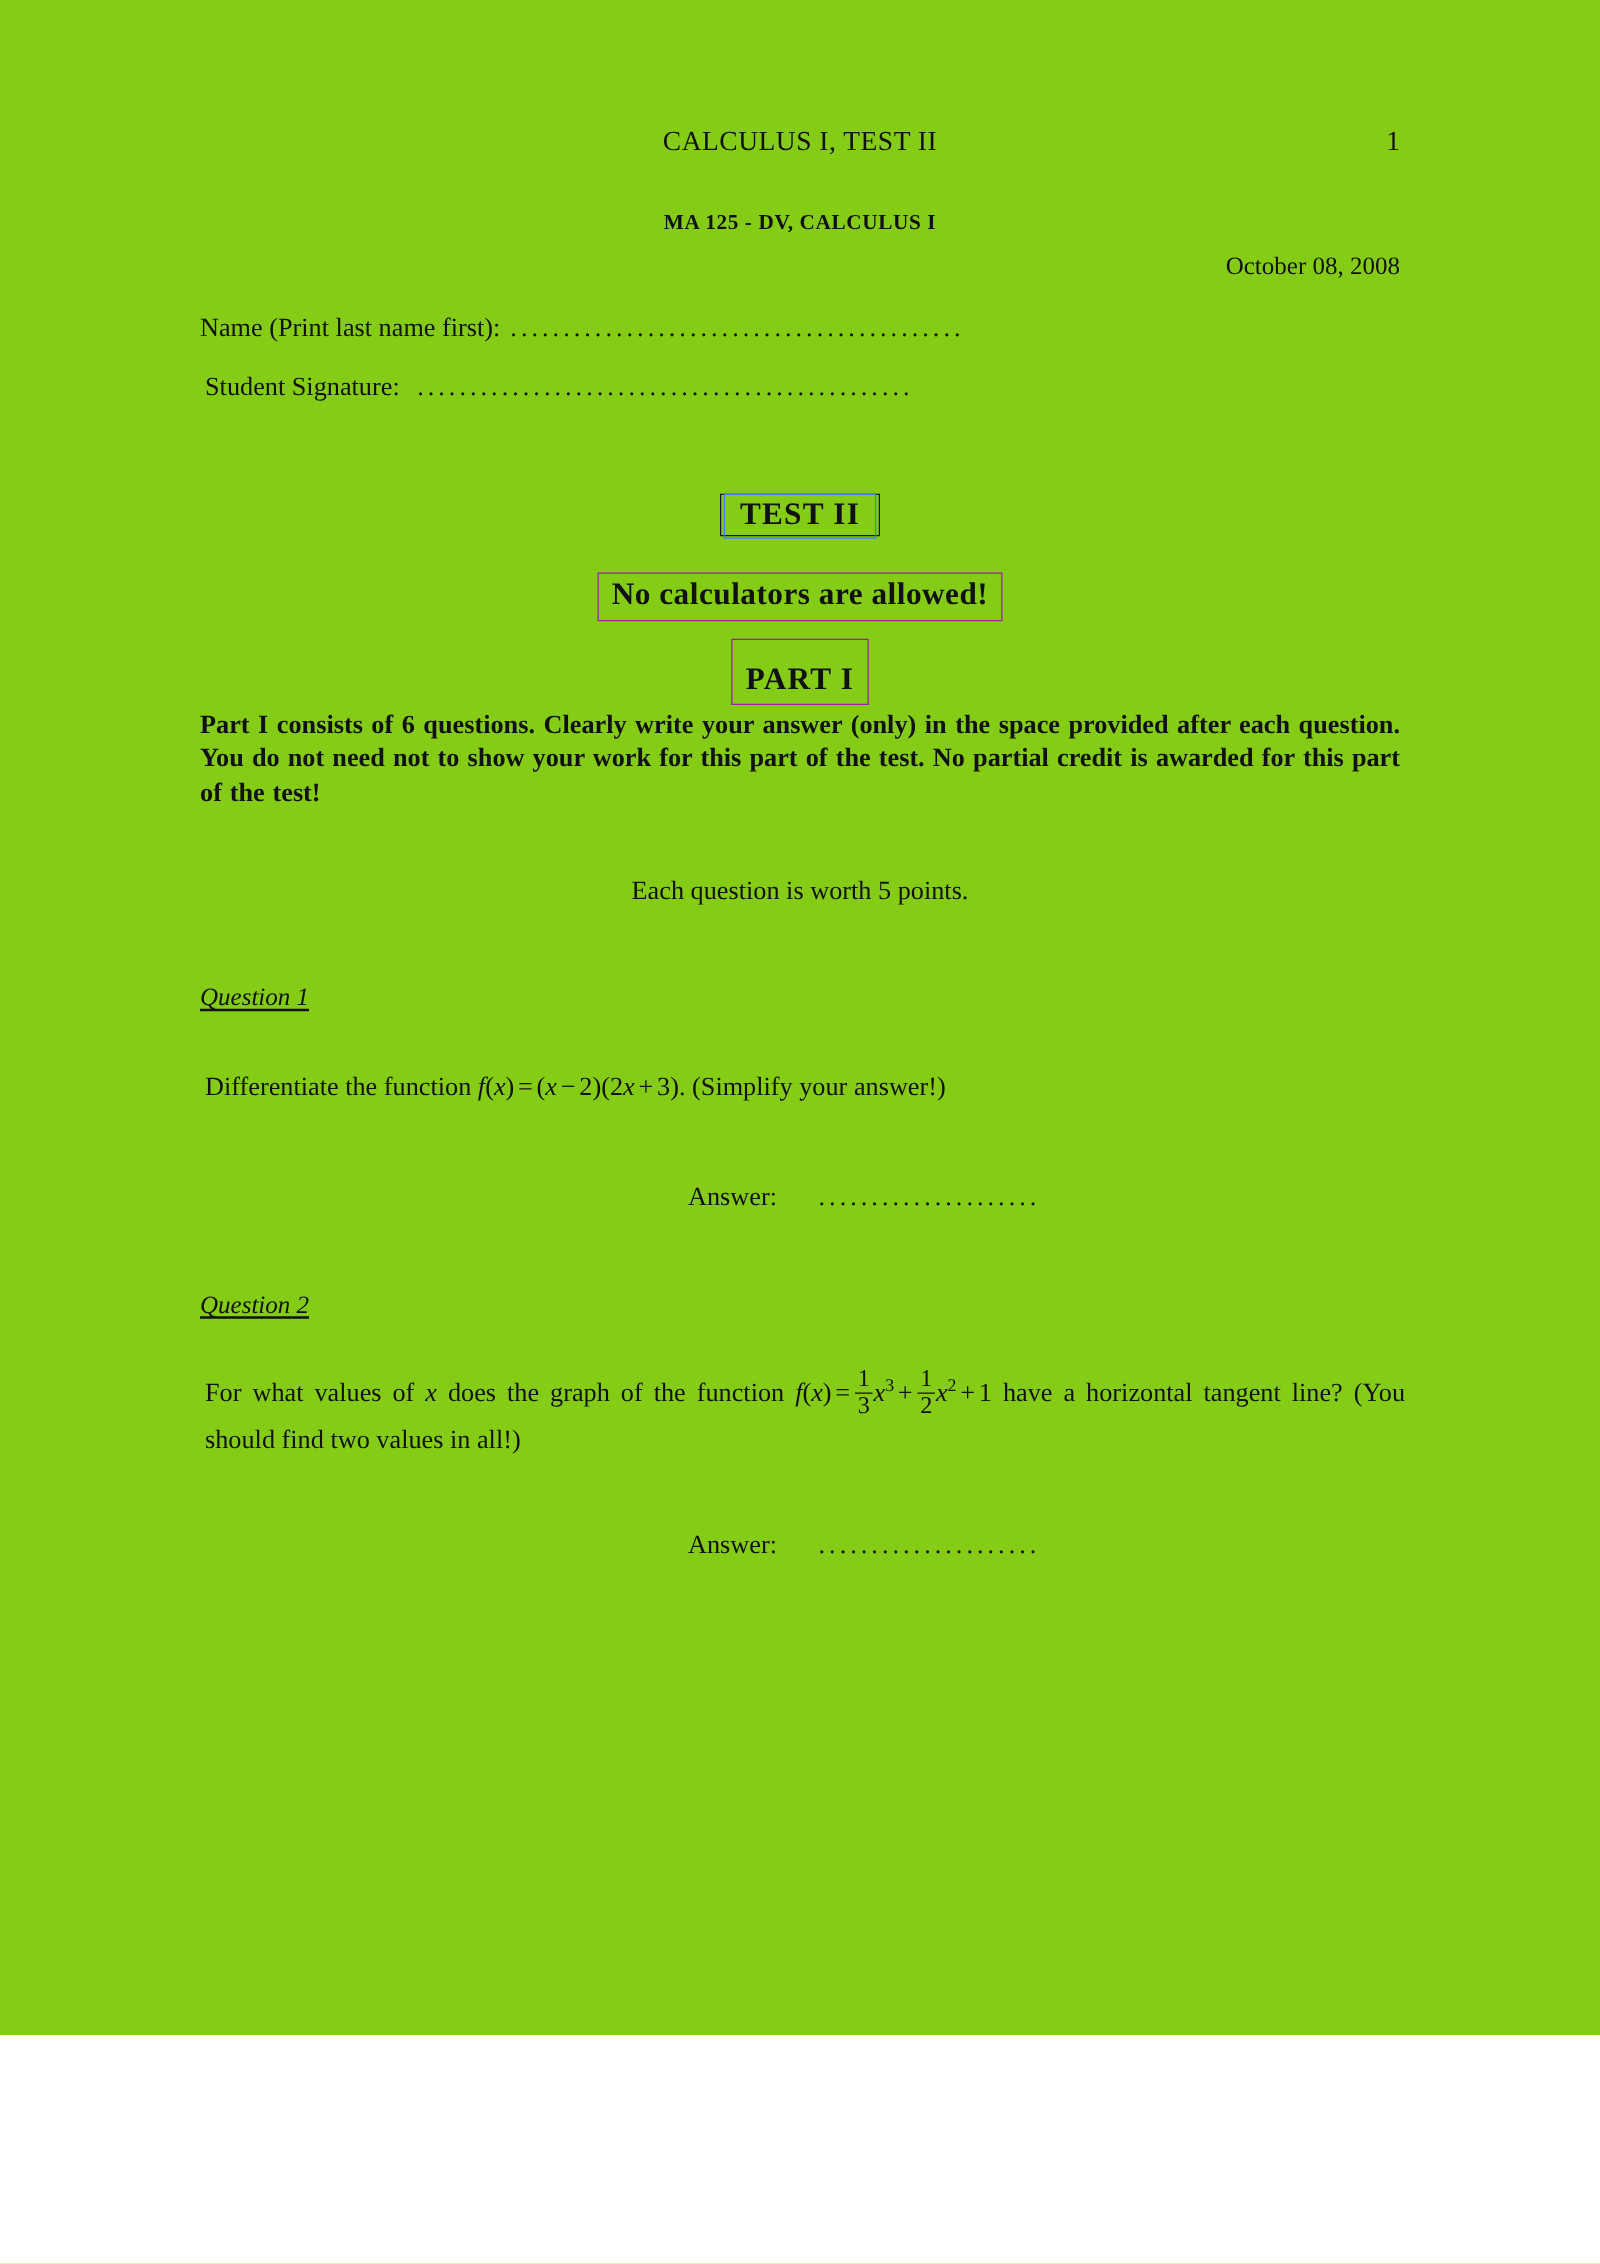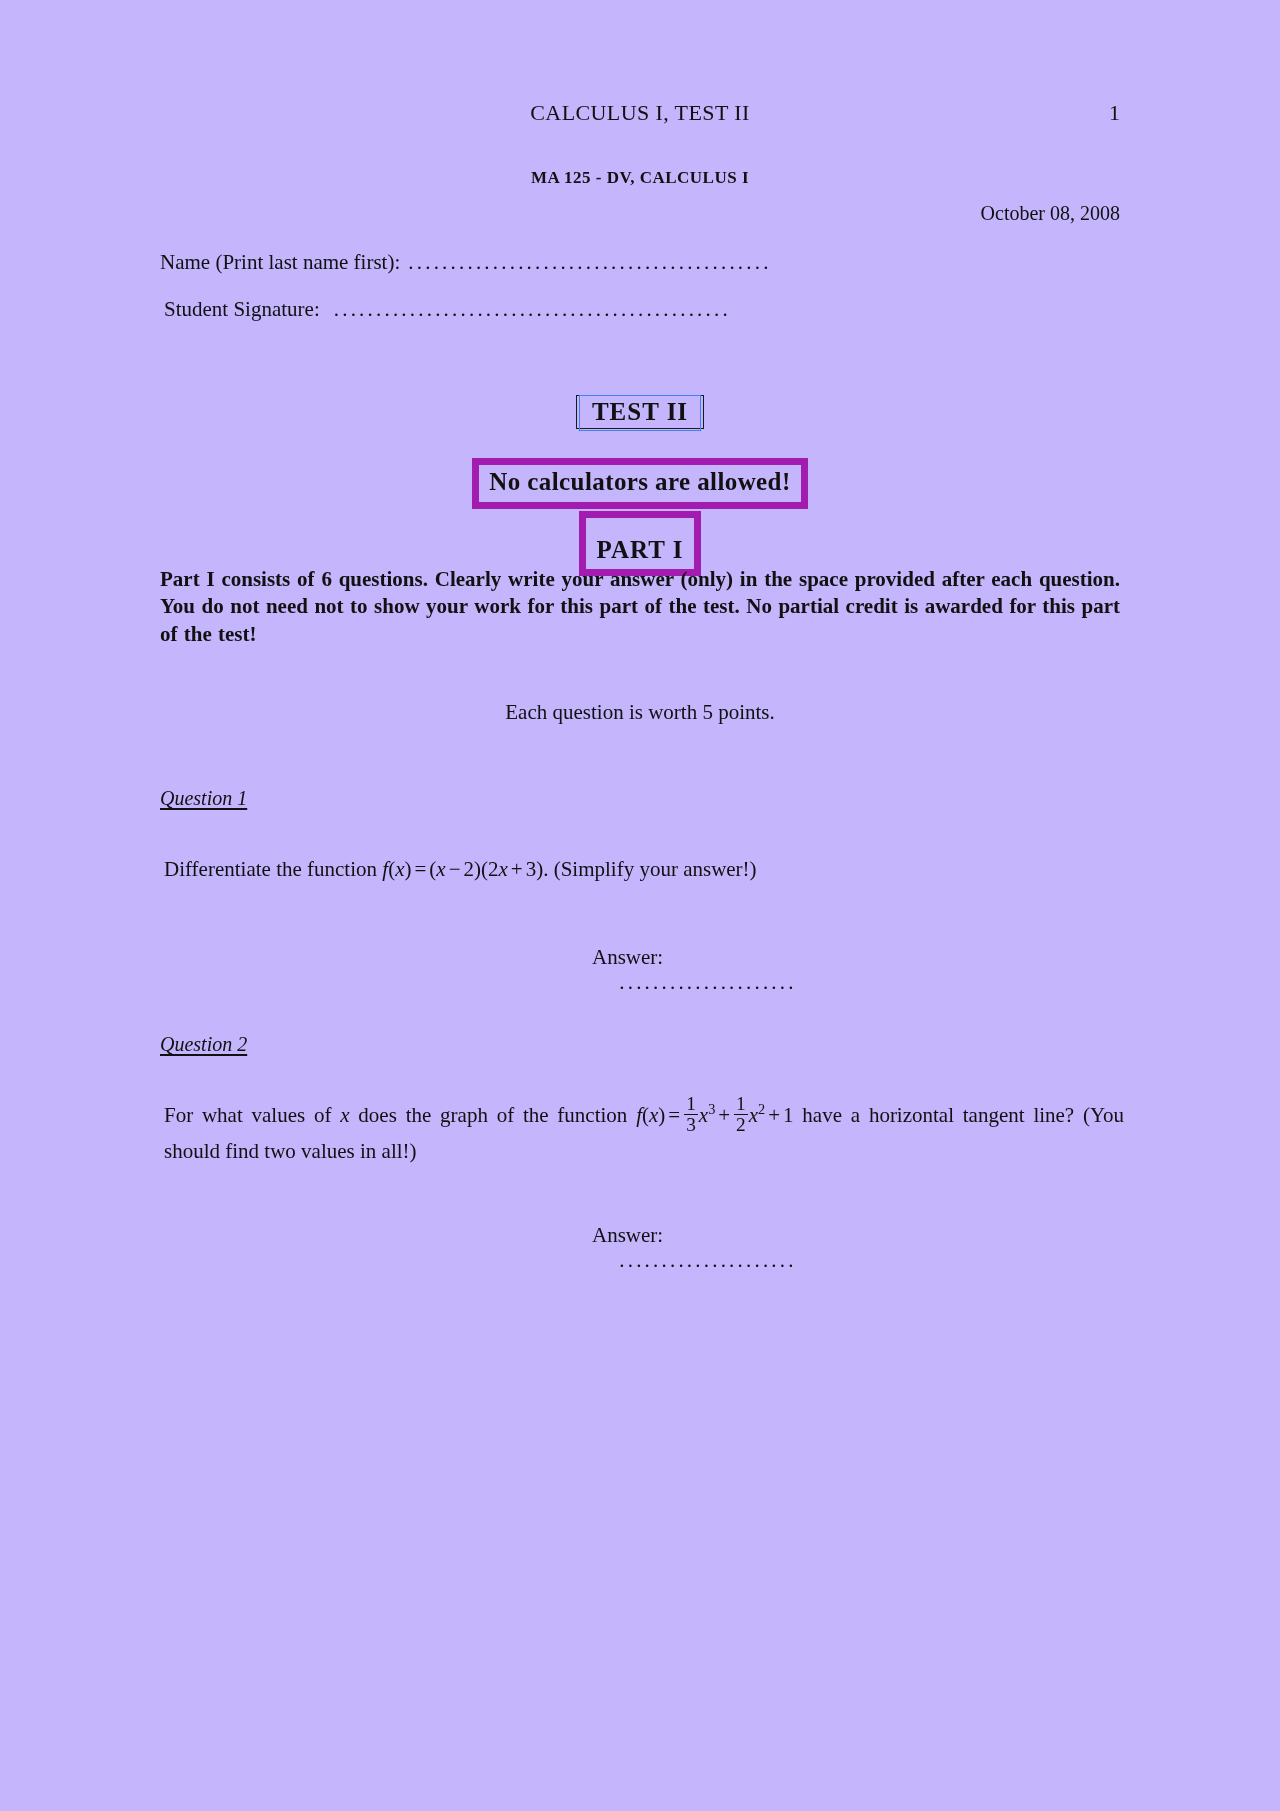--- a/index.html
+++ b/index.html
@@ -3,22 +3,22 @@
 <meta charset="utf-8">
 <style>
   html, body {
     margin: 0;
     padding: 0;
     background: #ffffff;
   }
   .page {
     position: relative;
     width: 1280px;
-    height: 1811px;
-    background: #c4b5fd;
+    height: 1628px;
+    background: #84cc16;
     margin: 0 auto;
     font-family: "Liberation Serif", "DejaVu Serif", serif;
     color: #111111;
     overflow: hidden;
   }
   .content {
     position: absolute;
     left: 160px;
     top: 0;
     width: 960px;
@@ -111,21 +111,21 @@
   }
   .dblbox-inner {
     border: 1px solid #3b82f6;
     padding: 2px 12px 5px 12px;
     font-size: 25px;
     font-weight: bold;
     letter-spacing: 1px;
   }
   .sglbox {
     display: inline-block;
-    border: 7px solid #a21caf;
+    border: 1px solid #a21caf;
     padding: 3px 10px 6px 10px;
     font-size: 25px;
     font-weight: bold;
     letter-spacing: 0.4px;
   }
   .sglbox.small {
     padding: 18px 11px 5px 11px;
     letter-spacing: 1px;
   }
 
@@ -181,21 +181,20 @@
     text-align: center;
     display: block;
     white-space: nowrap;
   }
   .answer-row.a1 { top: 945px; }
   .answer-row.a2 { top: 1223px; }
   .answer-inner {
     display: inline-flex;
     align-items: baseline;
     margin-left: 130px;
-    flex-direction: column;
   }
 
   
   .mi {
     font-family: "Liberation Serif", "DejaVu Serif", serif;
     font-style: italic;
   }
   .mn, .mo {
     font-family: "Liberation Serif", "DejaVu Serif", serif;
     font-style: normal;

